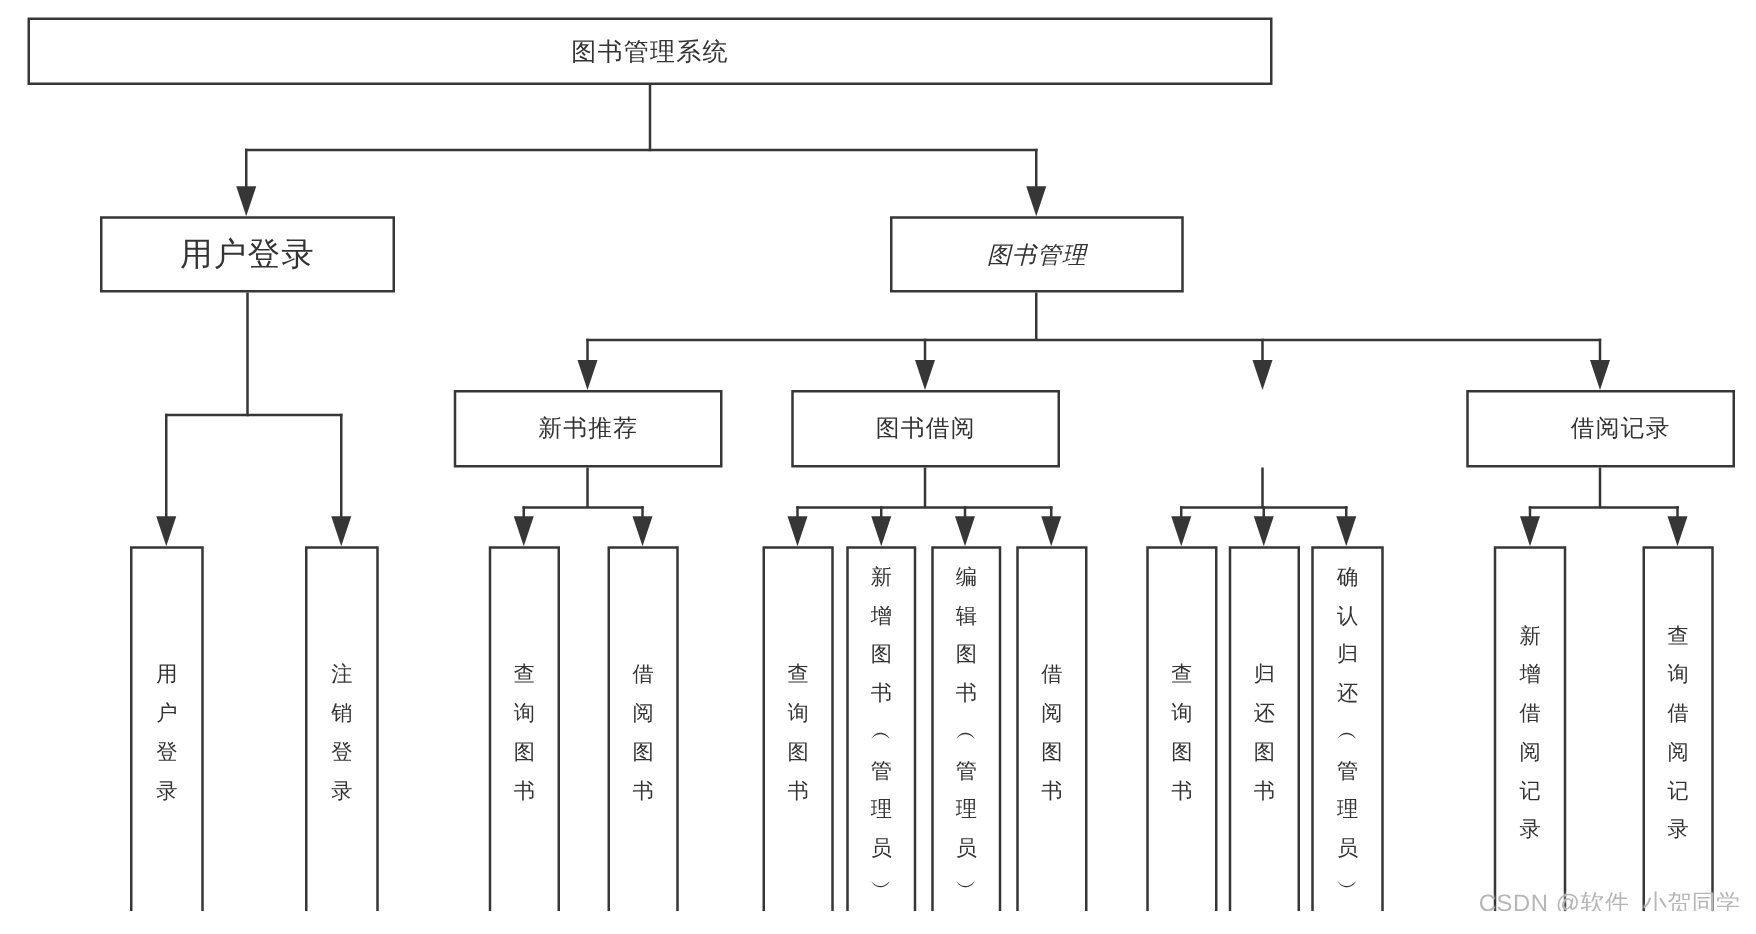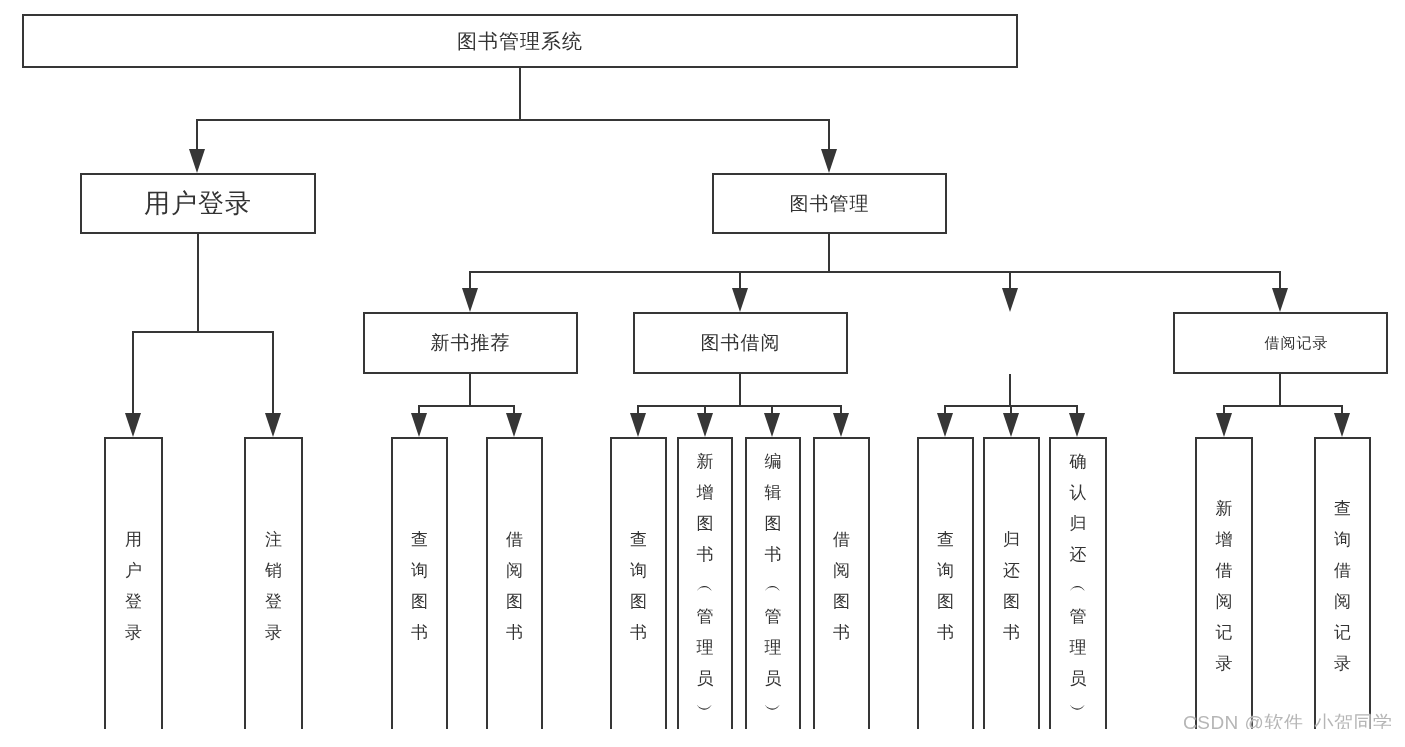--- a/index.html
+++ b/index.html
@@ -37,21 +37,21 @@
   <div class="box" style="left:22px;top:14px;width:996px;height:54px;font-size:20px;">图书管理系统</div>
 
   <div class="vline" style="left:519px;top:68px;height:53px;"></div>
   <div class="hline" style="left:196px;top:119px;width:634px;"></div>
   <div class="vline" style="left:196px;top:119px;height:33px;"></div>
   <div class="arrow" style="left:189px;top:149px;"></div>
   <div class="vline" style="left:828px;top:119px;height:33px;"></div>
   <div class="arrow" style="left:821px;top:149px;"></div>
 
   <div class="box" style="left:80px;top:173px;width:236px;height:61px;font-size:26px;">用户登录</div>
-  <div class="box" style="left:712px;top:173px;width:235px;height:61px;font-size:19px;">图书管理</div>
+  <div class="box" style="left:712px;top:173px;width:235px;height:61px;font-size:19px;font-style:italic;">图书管理</div>
 
   <div class="vline" style="left:197px;top:234px;height:99px;"></div>
   <div class="hline" style="left:132px;top:331px;width:142px;"></div>
   <div class="vline" style="left:132px;top:331px;height:83px;"></div>
   <div class="arrow" style="left:125px;top:413px;"></div>
   <div class="vline" style="left:272px;top:331px;height:83px;"></div>
   <div class="arrow" style="left:265px;top:413px;"></div>
 
   <div class="vline" style="left:828px;top:234px;height:38px;"></div>
   <div class="hline" style="left:469px;top:271px;width:812px;"></div>
@@ -59,21 +59,21 @@
   <div class="arrow" style="left:462px;top:288px;"></div>
   <div class="vline" style="left:739px;top:271px;height:18px;"></div>
   <div class="arrow" style="left:732px;top:288px;"></div>
   <div class="vline" style="left:1009px;top:271px;height:18px;"></div>
   <div class="arrow" style="left:1002px;top:288px;"></div>
   <div class="vline" style="left:1279px;top:271px;height:18px;"></div>
   <div class="arrow" style="left:1272px;top:288px;"></div>
 
   <div class="box" style="left:633px;top:312px;width:215px;height:62px;font-size:19px;">图书借阅</div>
   <div class="box" style="left:363px;top:312px;width:215px;height:62px;font-size:19px;">新书推荐</div>
-  <div class="box" style="left:1173px;top:312px;width:215px;height:62px;font-size:15px;padding-left:32px;">借阅记录</div>
+  <div class="box" style="left:1173px;top:312px;width:215px;height:62px;font-size:19px;padding-left:32px;">借阅记录</div>
 
   <div class="vline" style="left:469px;top:374px;height:32px;"></div>
   <div class="vline" style="left:739px;top:374px;height:32px;"></div>
   <div class="vline" style="left:1009px;top:374px;height:32px;"></div>
   <div class="vline" style="left:1279px;top:374px;height:32px;"></div>
 
   <div class="hline" style="left:418px;top:405px;width:97px;"></div>
   <div class="hline" style="left:637px;top:405px;width:205px;"></div>
   <div class="hline" style="left:944px;top:405px;width:134px;"></div>
   <div class="hline" style="left:1223px;top:405px;width:120px;"></div>

